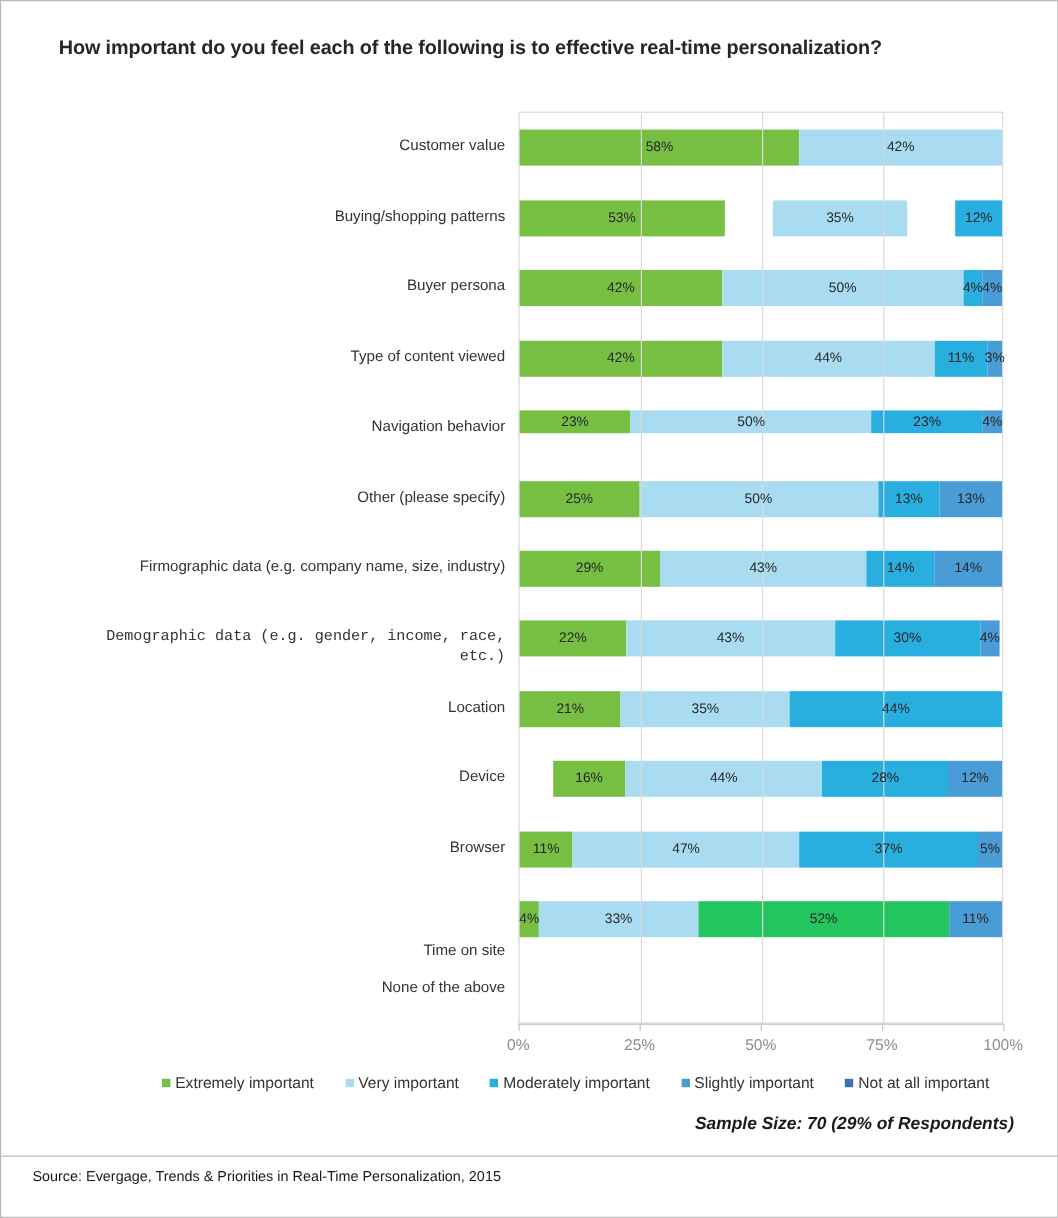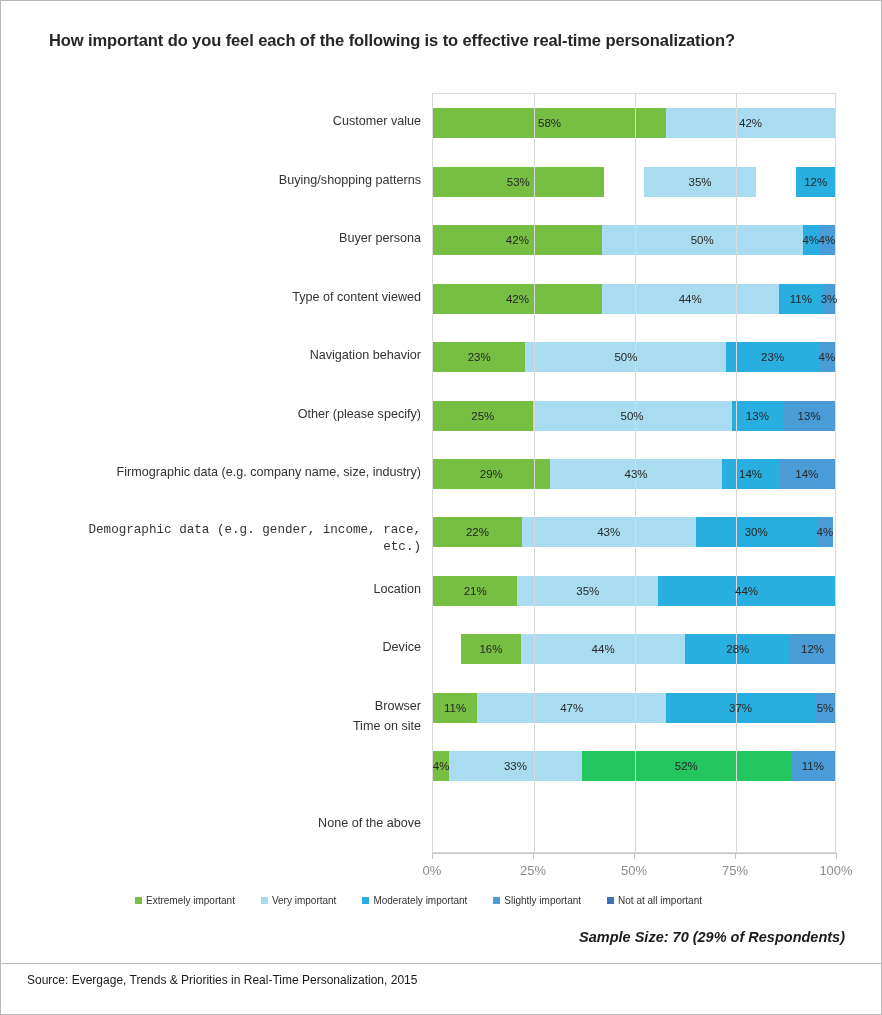--- a/index.html
+++ b/index.html
@@ -136,21 +136,21 @@
 
   
   .legend {
     position: absolute;
     left: 134px;
     top: 894px;
     width: 700px;
     display: flex;
     align-items: center;
     gap: 26px;
-    font-size: 10px;
+    font-size: 13px;
     color: #333333;
   }
   .legend-item {
     display: flex;
     align-items: center;
     gap: 4px;
     white-space: nowrap;
   }
   .swatch {
     width: 7px;
@@ -201,21 +201,21 @@
         <div class="cat" style="top: 78.6923px;">Buying/shopping patterns</div>
         <div class="cat" style="top: 137.154px;">Buyer persona</div>
         <div class="cat" style="top: 195.615px;">Type of content viewed</div>
         <div class="cat" style="top: 254.077px;">Navigation behavior</div>
         <div class="cat" style="top: 312.538px;">Other (please specify)</div>
         <div class="cat" style="top: 371px;">Firmographic data (e.g. company name, size, industry)</div>
         <div class="cat" style="top: 429.462px; font-family: Liberation Mono, monospace;">Demographic data (e.g. gender, income, race, etc.)</div>
         <div class="cat" style="top: 487.923px;">Location</div>
         <div class="cat" style="top: 546.385px;">Device</div>
         <div class="cat" style="top: 604.846px;">Browser</div>
-        <div class="cat" style="top: 625px;">Time on site</div>
+        <div class="cat" style="top: 691px;">Time on site</div>
         <div class="cat" style="top: 721.769px;">None of the above</div>
       </div>
 
     <div class="plot">
       <div class="rows">
           <div class="row" style="top: 14.2308px; height: 30px;">
             <div class="seg" style="width: 234.32px; background: rgb(118, 191, 67);">
               <span>58%</span>
             </div>
             <div class="seg" style="width: 169.68px; background: rgb(169, 220, 240);">
@@ -254,21 +254,21 @@
             <div class="seg" style="width: 177.76px; background: rgb(169, 220, 240);">
               <span>44%</span>
             </div>
             <div class="seg" style="width: 44.44px; background: rgb(41, 174, 224);">
               <span>11%</span>
             </div>
             <div class="seg" style="width: 12.12px; background: rgb(74, 156, 214);">
               <span>3%</span>
             </div>
           </div>
-          <div class="row" style="top: 248.077px; height: 30px;">
+          <div class="row" style="top: 248.077px; height: 19px;">
             <div class="seg" style="width: 92.92px; background: rgb(118, 191, 67);">
               <span>23%</span>
             </div>
             <div class="seg" style="width: 202px; background: rgb(169, 220, 240);">
               <span>50%</span>
             </div>
             <div class="seg" style="width: 92.92px; background: rgb(41, 174, 224);">
               <span>23%</span>
             </div>
             <div class="seg" style="width: 16.16px; background: rgb(74, 156, 214);">

